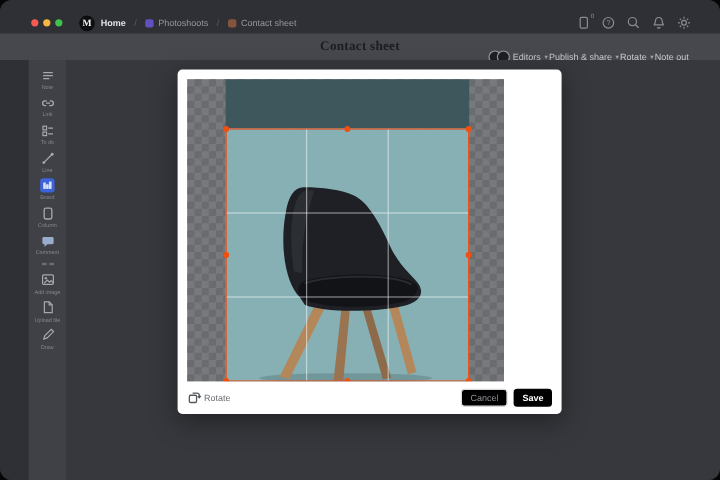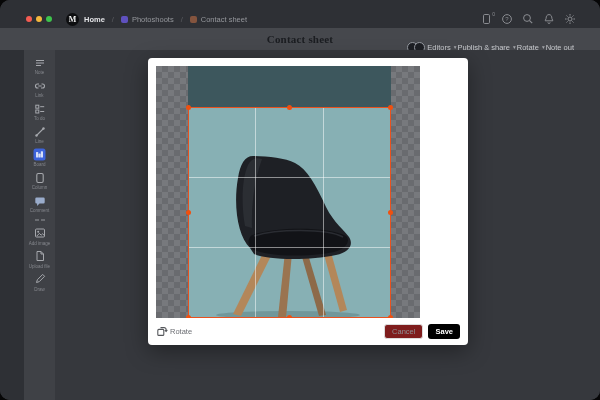--- a/index.html
+++ b/index.html
@@ -64,21 +64,21 @@
   .gv1{left:33%;top:0;bottom:0;width:1px;} .gv2{left:66.6%;top:0;bottom:0;width:1px;}
   .gh1{top:33%;left:0;right:0;height:1px;} .gh2{top:66.6%;left:0;right:0;height:1px;}
   .handle{position:absolute;width:5px;height:5px;border-radius:50%;background:#f0500f;}
   .h-tl{left:-3px;top:-3px;} .h-tm{left:calc(50% - 2.5px);top:-3px;} .h-tr{right:-3px;top:-3px;}
   .h-ml{left:-3px;top:calc(50% - 2.5px);} .h-mr{right:-3px;top:calc(50% - 2.5px);}
   .h-bl{left:-3px;bottom:-3px;} .h-bm{left:calc(50% - 2.5px);bottom:-3px;} .h-br{right:-3px;bottom:-3px;}
   .modal-footer{position:absolute;left:8px;right:8px;bottom:0;height:27px;display:flex;align-items:center;
     justify-content:space-between;background:#fff;}
   .rotate{display:flex;align-items:center;gap:3px;font-size:7.5px;color:#6b6d72;cursor:default;}
   .foot-btns{display:flex;gap:5px;align-items:center;}
-  .btn-cancel{font-size:7.5px;color:#8e9094;background:#7f1d1d;border:1px solid #dcdcdc;border-radius:3px;
+  .btn-cancel{font-size:7.5px;color:#8e9094;background:#000000;border:1px solid #dcdcdc;border-radius:3px;
     padding:3px 7px;line-height:1;cursor:default;}
   .btn-save{font-size:7.5px;color:#fff;background:#000000;border:none;border-radius:3px;
     padding:3.5px 7px;line-height:1;font-weight:bold;cursor:default;}
   svg{overflow:visible;}
 </style>
 </head>
 <body>
 
 <div class="window">
 

